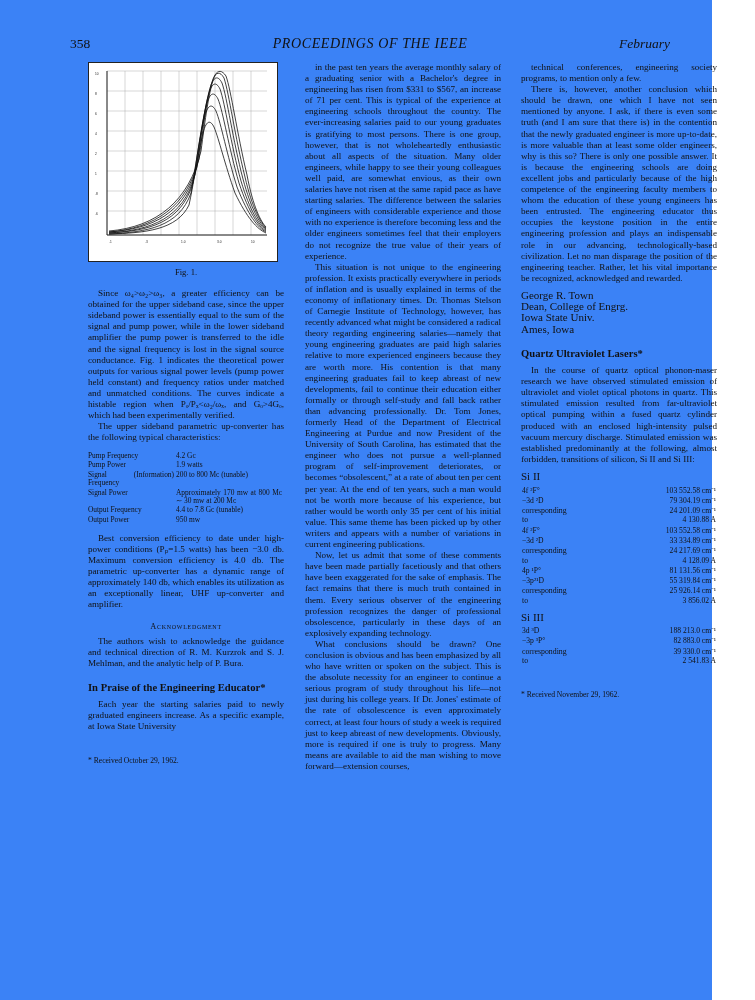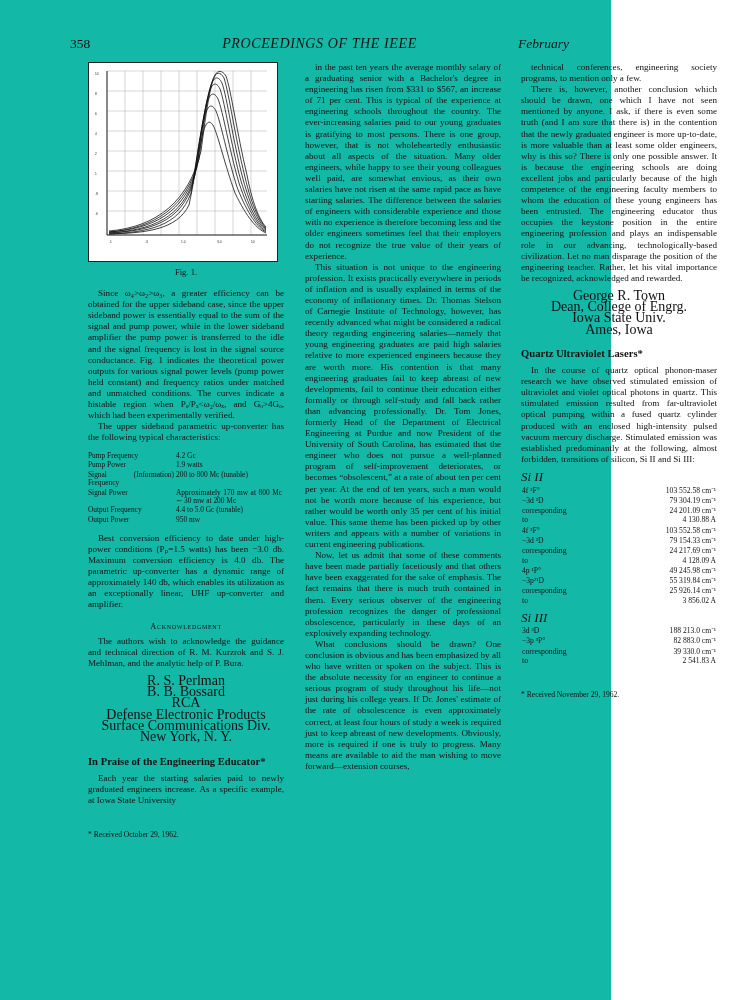--- a/index.html
+++ b/index.html
@@ -10,23 +10,23 @@
   body {
     width: 755px;
     height: 1000px;
     font-family: "Liberation Serif", serif;
     color: #111;
     position: relative;
     overflow: hidden;
   }
   .page {
     position: relative;
-    width: 611px;
+    width: 712px;
     height: 1000px;
-    background: #14b8a6;
+    background: #3b82f6;
   }
   
   .pagehead {
     position: absolute;
     top: 36px;
     left: 70px;
     right: 42px;
     height: 20px;
   }
   .pagehead .folio {
@@ -100,22 +100,22 @@
     line-height: 13px;
   }
   .smallcaps-head {
     text-align: center;
     font-size: 8.4px;
     letter-spacing: 0.7px;
     margin: 10px 0 4px 0;
     font-variant: small-caps;
   }
   .sig {
-    text-align: center;
-    font-size: 14px;
+    text-align: left;
+    font-size: 11px;
     line-height: 11.3px;
     margin-top: 6px;
   }
   .sig div { }
   
   table.spec {
     border-collapse: collapse;
     font-size: 7.4px;
     line-height: 8.6px;
     margin: 8px 0 8px 0;
@@ -131,21 +131,21 @@
     border-collapse: collapse;
     font-size: 7.6px;
     line-height: 9.3px;
     width: 100%;
     margin: 3px 0 3px 0;
   }
   table.lines td { vertical-align: top; padding: 0.5px 1px; }
   td.term { width: 44px; text-align: left; white-space: nowrap; }
   td.val  { text-align: right; white-space: nowrap; }
   td.corr { font-size: 7.8px; }
-  .spec-ital { font-style: italic; font-size: 13px; margin: 6px 0 2px 0; }
+  .spec-ital { font-size: 11px; margin: 6px 0 2px 0; }
   
   .footnote {
     font-size: 7.6px;
     line-height: 9.4px;
     margin-top: 24px;
     border-top: 0;
   }
 </style>
 </head>
 <body>
@@ -236,42 +236,34 @@
       <tr>
         <td class="lbl">Signal (Information) Frequency</td>
         <td>200 to 800 Mc (tunable)</td>
       </tr>
       <tr>
         <td class="lbl">Signal Power</td>
         <td>Approximately 170 mw at 800 Mc ∼ 30 mw at 200 Mc</td>
       </tr>
       <tr>
         <td class="lbl">Output Frequency</td>
-        <td>4.4 to 5.0 Gc (tunable)</td>
+        <td>4.4 to 7.8 Gc (tunable)</td>
       </tr>
       <tr>
         <td class="lbl">Output Power</td>
         <td>950 mw</td>
       </tr>
     </tbody>
       </table>
 
     <p>Best conversion efficiency to date under high-power conditions (Pₚ=1.5 watts) has been −3.0 db. Maximum conversion efficiency is 4.0 db. The parametric up-converter has a dynamic range of approximately 140 db, which enables its utilization as an exceptionally linear, UHF up-converter and amplifier.</p>
 
     <div class="smallcaps-head">Acknowledgment</div>
     <p>The authors wish to acknowledge the guidance and technical direction of R. M. Kurzrok and S. J. Mehlman, and the analytic help of P. Bura.</p>
 
-    <div class="sig">
-      <div>R. S. Perlman</div>
-      <div>B. B. Bossard</div>
-      <div>RCA</div>
-      <div>Defense Electronic Products</div>
-      <div>Surface Communications Div.</div>
-      <div>New York, N. Y.</div>
-    </div>
 
     <h2 class="secthead">In Praise of the Engineering Educator*</h2>
     <p>Each year the starting salaries paid to newly graduated engineers increase. As a specific example, at Iowa State University</p>
 
     <div class="footnote">* Received October 29, 1962.</div>
   </div>
 
   <div class="col col2">
     <p>in the past ten years the average monthly salary of a graduating senior with a Bachelor's degree in engineering has risen from $331 to $567, an increase of 71 per cent. This is typical of the experience at engineering schools throughout the country. The ever-increasing salaries paid to our young graduates is gratifying to most persons. There is one group, however, that is not wholeheartedly enthusiastic about all aspects of the situation. Many older engineers, while happy to see their young colleagues well paid, are somewhat envious, as their own salaries have not risen at the same rapid pace as have starting salaries. The difference between the salaries of engineers with considerable experience and those with no experience is therefore becoming less and the older engineers sometimes feel that their employers do not recognize the true value of their years of experience.</p>
     <p>This situation is not unique to the engineering profession. It exists practically everywhere in periods of inflation and is usually explained in terms of the economy of inflationary times. Dr. Thomas Stelson of Carnegie Institute of Technology, however, has recently advanced what might be considered a radical theory regarding engineering salaries—namely that young engineering graduates are paid high salaries relative to more experienced engineers because they are worth more. His contention is that many engineering graduates fail to keep abreast of new developments, fail to continue their education either formally or through self-study and fall back rather than advancing professionally. Dr. Tom Jones, formerly Head of the Department of Electrical Engineering at Purdue and now President of the University of South Carolina, has estimated that the engineer who does not pursue a well-planned program of self-improvement deteriorates, or becomes “obsolescent,” at a rate of about ten per cent per year. At the end of ten years, such a man would not be worth more because of his experience, but rather would be worth only 35 per cent of his initial value. This same theme has been picked up by other writers and appears with a number of variations in current engineering publications.</p>
@@ -311,32 +303,32 @@
           <div>24 201.09 cm⁻¹</div>
           <div>4 130.88 A</div>
         </td>
       </tr>
       <tr>
         <td class="term">4f ²F°</td>
         <td class="val">103 552.58 cm⁻¹</td>
       </tr>
       <tr>
         <td class="term">−3d ²D</td>
-        <td class="val">79 154.33 cm⁻¹</td>
+        <td class="val">33 334.89 cm⁻¹</td>
       </tr>
       <tr>
         <td class="corr">corresponding to</td>
         <td class="val">
           <div>24 217.69 cm⁻¹</div>
           <div>4 128.09 A</div>
         </td>
       </tr>
       <tr>
         <td class="term">4p ¹P°</td>
-        <td class="val">49 245.98 cm⁻¹</td>
+        <td class="val">81 131.56 cm⁻¹</td>
       </tr>
       <tr>
         <td class="term">−3p²¹D</td>
         <td class="val">55 319.84 cm⁻¹</td>
       </tr>
       <tr>
         <td class="corr">corresponding to</td>
         <td class="val">
           <div>25 926.14 cm⁻¹</div>
           <div>3 856.02 A</div>

